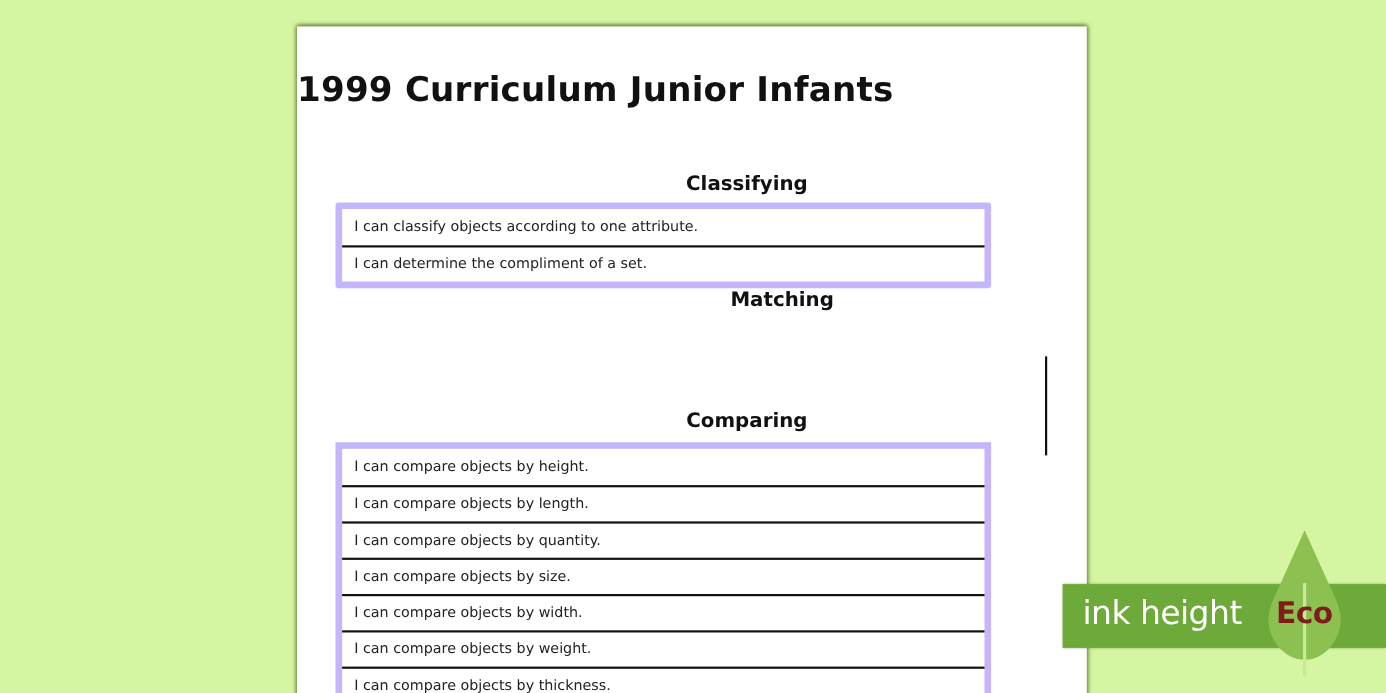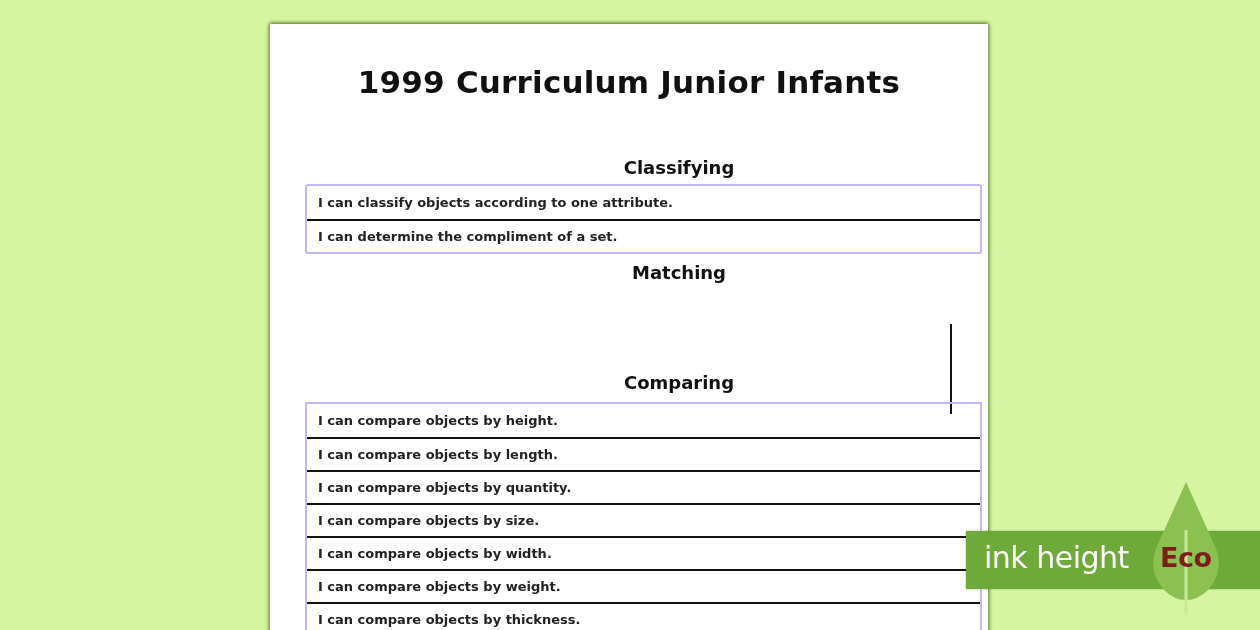--- a/index.html
+++ b/index.html
@@ -20,45 +20,44 @@
     top: 24px;
     width: 718px;
     height: 640px;
     background: #ffffff;
     box-shadow: -2px 0 3px rgba(90,120,40,0.55), 2px 0 3px rgba(90,120,40,0.55), 0 -2px 3px rgba(90,120,40,0.55);
   }
   .title {
     position: absolute;
     left: 0;
     width: 718px;
-    text-align: center;
+    text-align: left;
     font-weight: bold;
     font-size: 31px;
     color: #111;
     letter-spacing: 0.2px;
   }
   .title.l1 { top: 40px; }
   .title.l2 { top: 86px; }
   .section-heading {
     position: absolute;
     left: 0;
     width: 818px;
     text-align: center;
     font-weight: bold;
     font-size: 18px;
     color: #111;
   }
   .table {
     position: absolute;
     left: 35px;
-    width: 677px;
-    border: 2px solid #c4b5fd;
+    width: 596px;
+    border: 6px solid #c4b5fd;
     border-radius: 3px;
     box-sizing: border-box;
-    font-weight: bold;
   }
   .row {
     height: 33px;
     border-top: 2px solid #111;
     box-sizing: border-box;
     display: flex;
     align-items: center;
     padding-left: 11px;
     font-size: 13px;
     color: #222;
@@ -112,21 +111,21 @@
 
 <div class="page">
   <div class="title l1">1999 Curriculum Junior Infants</div>
 
   <div class="section-heading" style="top:133px;">Classifying</div>
   <div class="table" style="top:160px;">
     <div class="row">I can classify objects according to one attribute.</div>
     <div class="row">I can determine the compliment of a set.</div>
   </div>
 
-  <div class="section-heading" style="top:238px;">Matching</div>
+  <div class="section-heading" style="top:238px;margin-left:32px;">Matching</div>
 
   <div class="vline" style="top:300px; height:90px;"></div>
 
   <div class="section-heading" style="top:348px;">Comparing</div>
   <div class="table" style="top:378px; border-radius:0;">
     <div class="row">I can compare objects by height.</div>
     <div class="row">I can compare objects by length.</div>
     <div class="row">I can compare objects by quantity.</div>
     <div class="row">I can compare objects by size.</div>
     <div class="row">I can compare objects by width.</div>

